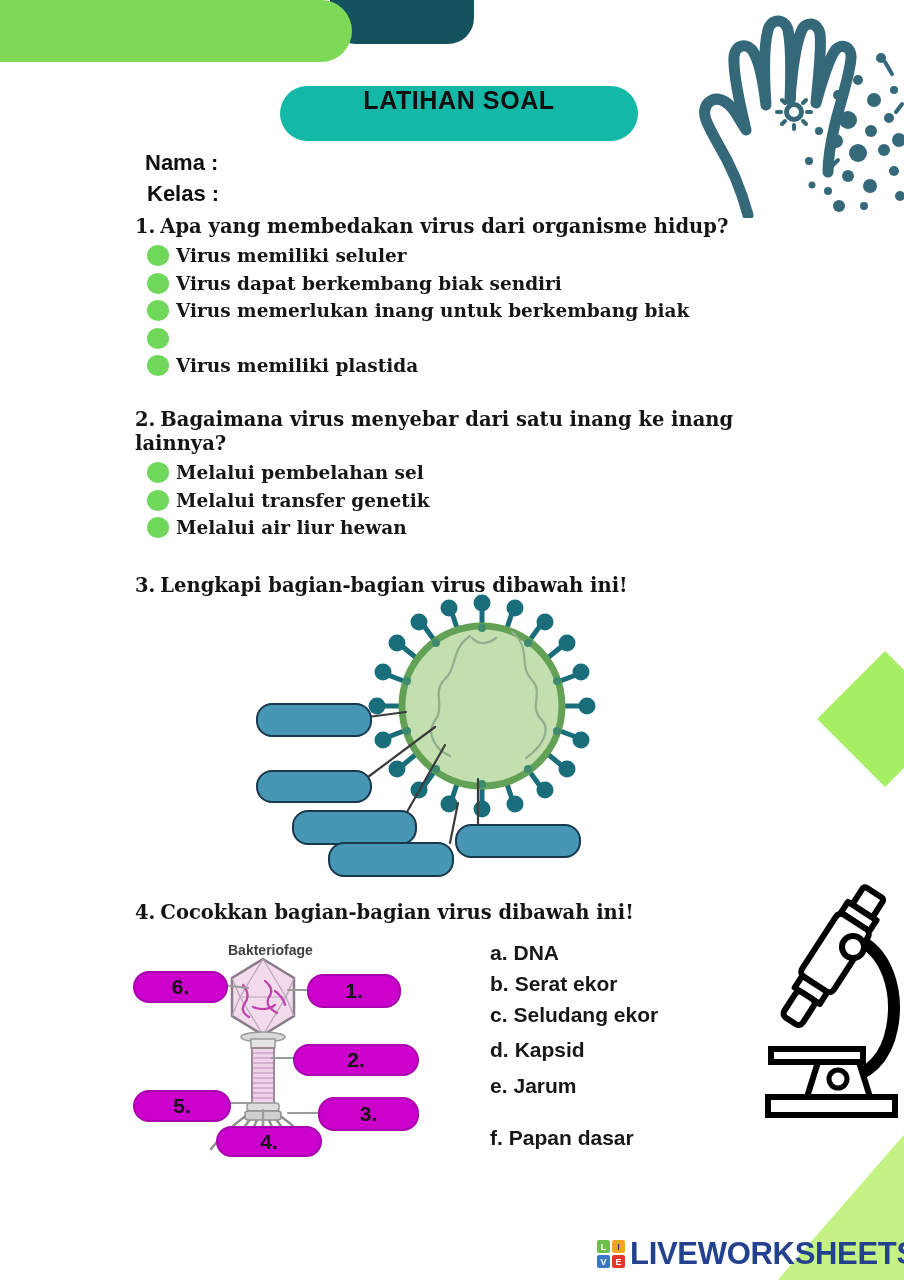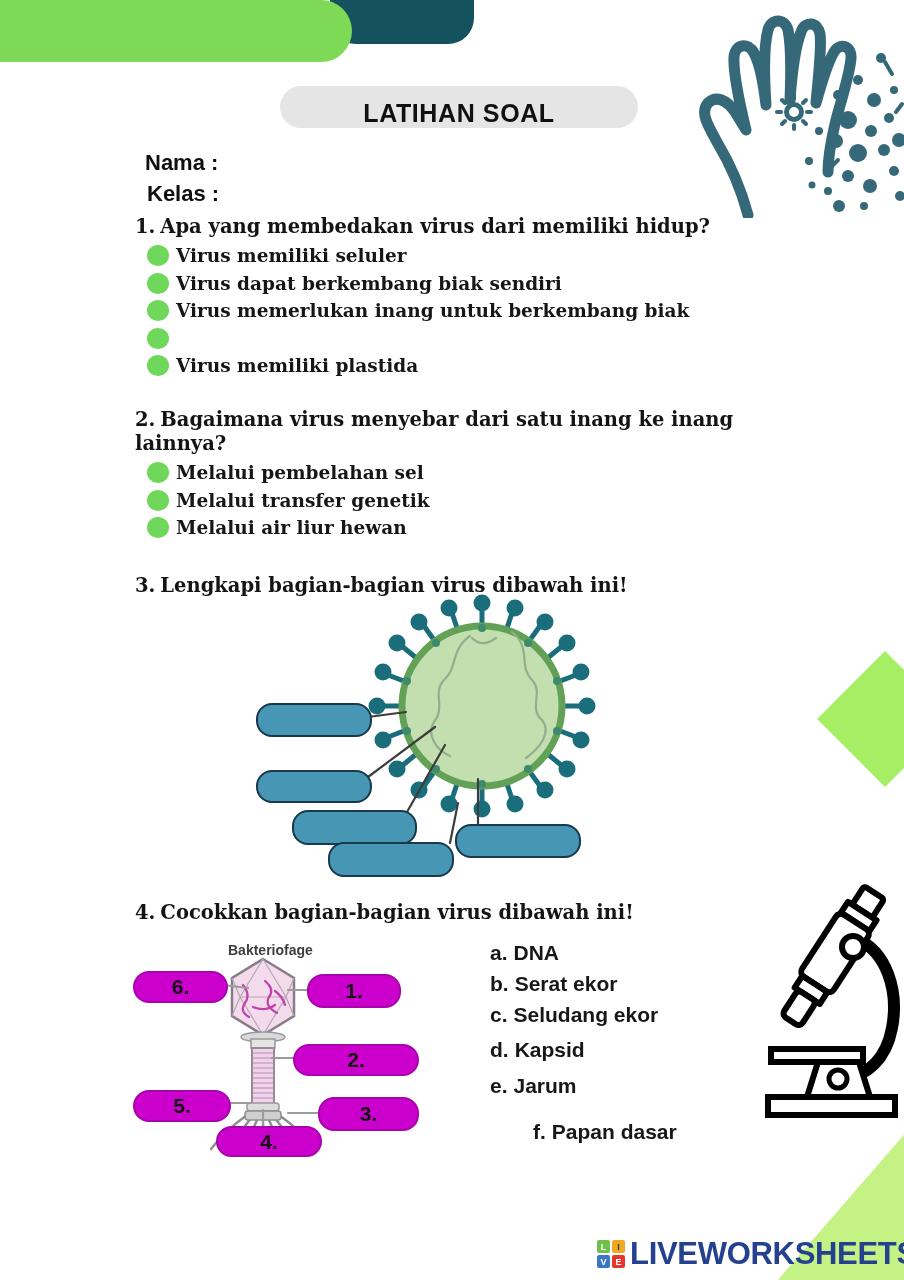--- a/index.html
+++ b/index.html
@@ -8,22 +8,22 @@
   
   .deco-teal-bar{position:absolute;left:330px;top:0;width:144px;height:44px;background:#14525E;
                  border-radius:0 0 26px 26px;z-index:1;}
   .deco-green-bar{position:absolute;left:0;top:0;width:352px;height:62px;background:#7ED957;
                   border-radius:0 31px 31px 0;z-index:2;}
   .deco-diamond{position:absolute;left:837px;top:671px;width:96px;height:96px;background:#A6EF65;
                 transform:rotate(45deg);z-index:0;}
   .deco-band{position:absolute;left:853px;top:1080px;width:102px;height:265px;background:#C5F284;
              transform:rotate(41deg);z-index:0;}
   
-  .title-pill{position:absolute;left:280px;top:86px;width:358px;height:42px;border-radius:28px;
-              background:#e5e5e5;display:flex;align-items:flex-end;justify-content:center;z-index:3;}
+  .title-pill{position:absolute;left:280px;top:86px;width:358px;height:55px;border-radius:28px;
+              background:#14b8a6;display:flex;align-items:flex-start;justify-content:center;z-index:3;}
   .title-pill span{font-weight:800;font-size:25px;letter-spacing:.6px;color:#101010;}
   .id-label{position:absolute;font-weight:700;font-size:22px;color:#0f0f0f;}
   
   .q-block{position:absolute;left:135px;width:600px;}
   .q-heading{font-family:"DejaVu Serif",serif;font-weight:700;font-size:19.5px;color:#141414;
              line-height:24px;}
   .q-heading .qnum{margin-right:5px;}
   .opt{display:flex;align-items:center;margin:6.4px 0 0 12px;height:21px;}
   .bullet{width:22px;height:21px;border-radius:50%;background:#6FD85A;flex:0 0 auto;margin-right:7px;}
   .opt-text{font-family:"DejaVu Serif",serif;font-weight:700;font-size:18.5px;color:#161616;
@@ -115,21 +115,21 @@
   </svg>
 
   <div class="title-pill">
     <span>LATIHAN SOAL</span>
   </div>
   <div class="id-label" style="left:145px;top:150px;">Nama :</div>
   <div class="id-label" style="left:147px;top:181px;">Kelas :</div>
 
   <div class="q-block" style="top:215px;">
     <div class="q-heading">
-      <span class="qnum">1.</span><span>Apa yang membedakan virus dari memiliki hidup?</span>
+      <span class="qnum">1.</span><span>Apa yang membedakan virus dari organisme hidup?</span>
     </div>
     <div class="opt">
       <span class="bullet"></span>
       <span class="opt-text">Virus memiliki seluler</span>
     </div>
     <div class="opt">
       <span class="bullet"></span>
       <span class="opt-text">Virus dapat berkembang biak sendiri</span>
     </div>
     <div class="opt">
@@ -332,21 +332,21 @@
     </div>
     <div class="answer-item" style="top:65px;">
       <span class="akey">c.</span><span>Seludang ekor</span>
     </div>
     <div class="answer-item" style="top:100px;">
       <span class="akey">d.</span><span>Kapsid</span>
     </div>
     <div class="answer-item" style="top:136px;">
       <span class="akey">e.</span><span>Jarum</span>
     </div>
-    <div class="answer-item" style="top:182px;margin-left:43px;">
+    <div class="answer-item" style="top:188px;">
       <span class="akey">f.</span><span>Papan dasar</span>
     </div>
   </div>
 
   <svg class="figure-svg" style="left:763px;top:883px;" width="142" height="235" viewBox="0 0 142 235">
     <path d="M92 55 C124 68 136 108 129 145 C123 177 104 193 78 197" fill="none" stroke="#000" stroke-width="12" stroke-linecap="round"></path>
     <g transform="rotate(33 72 70)" fill="#fff" stroke="#000" stroke-width="6" stroke-linejoin="round">
       <rect x="60" y="-2" width="24" height="22" rx="3"></rect>
       <rect x="55" y="20" width="34" height="13"></rect>
       <rect x="53" y="33" width="38" height="74" rx="6"></rect>

